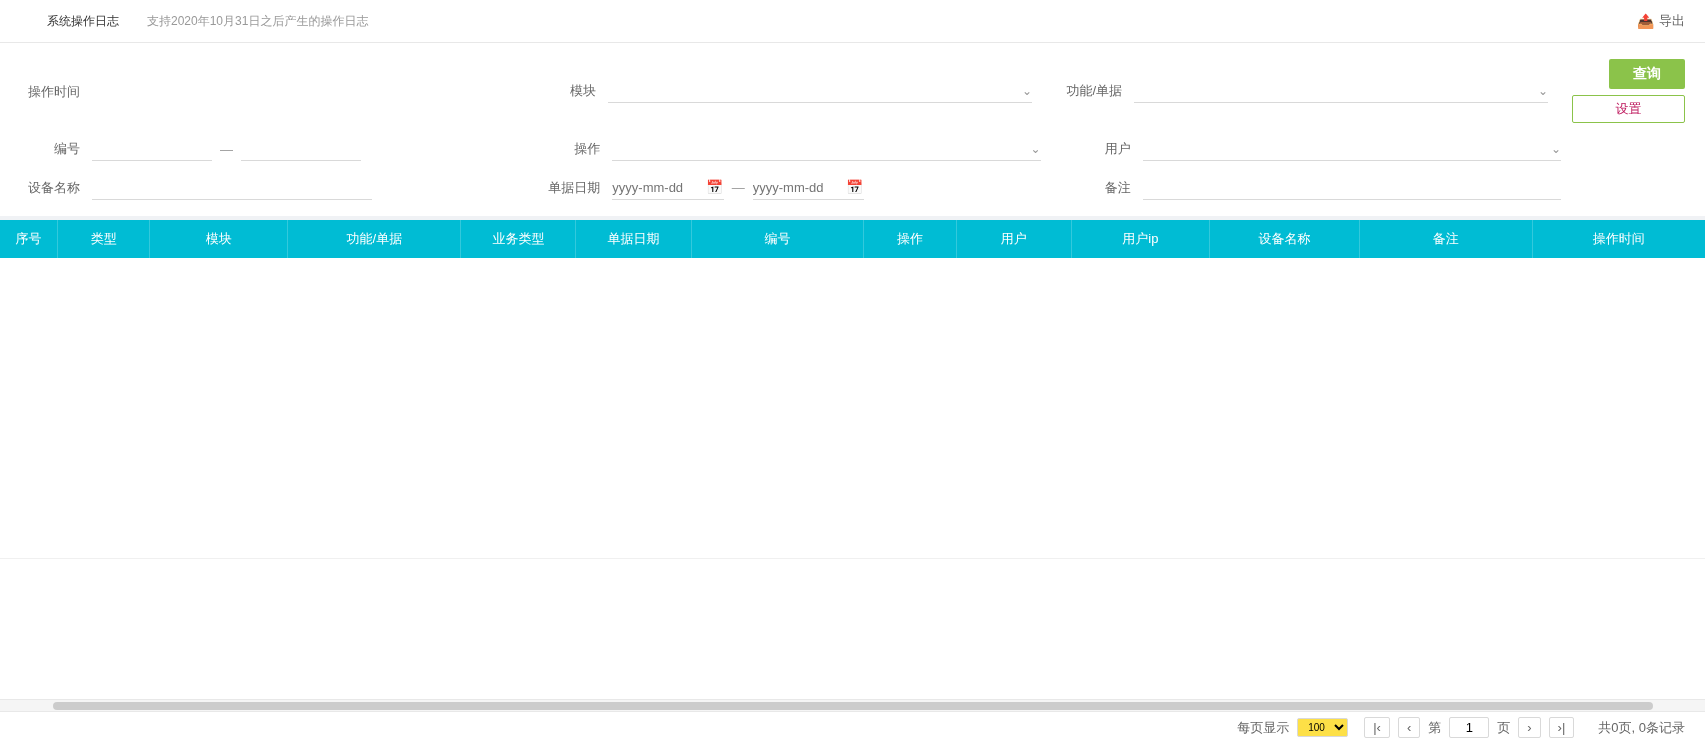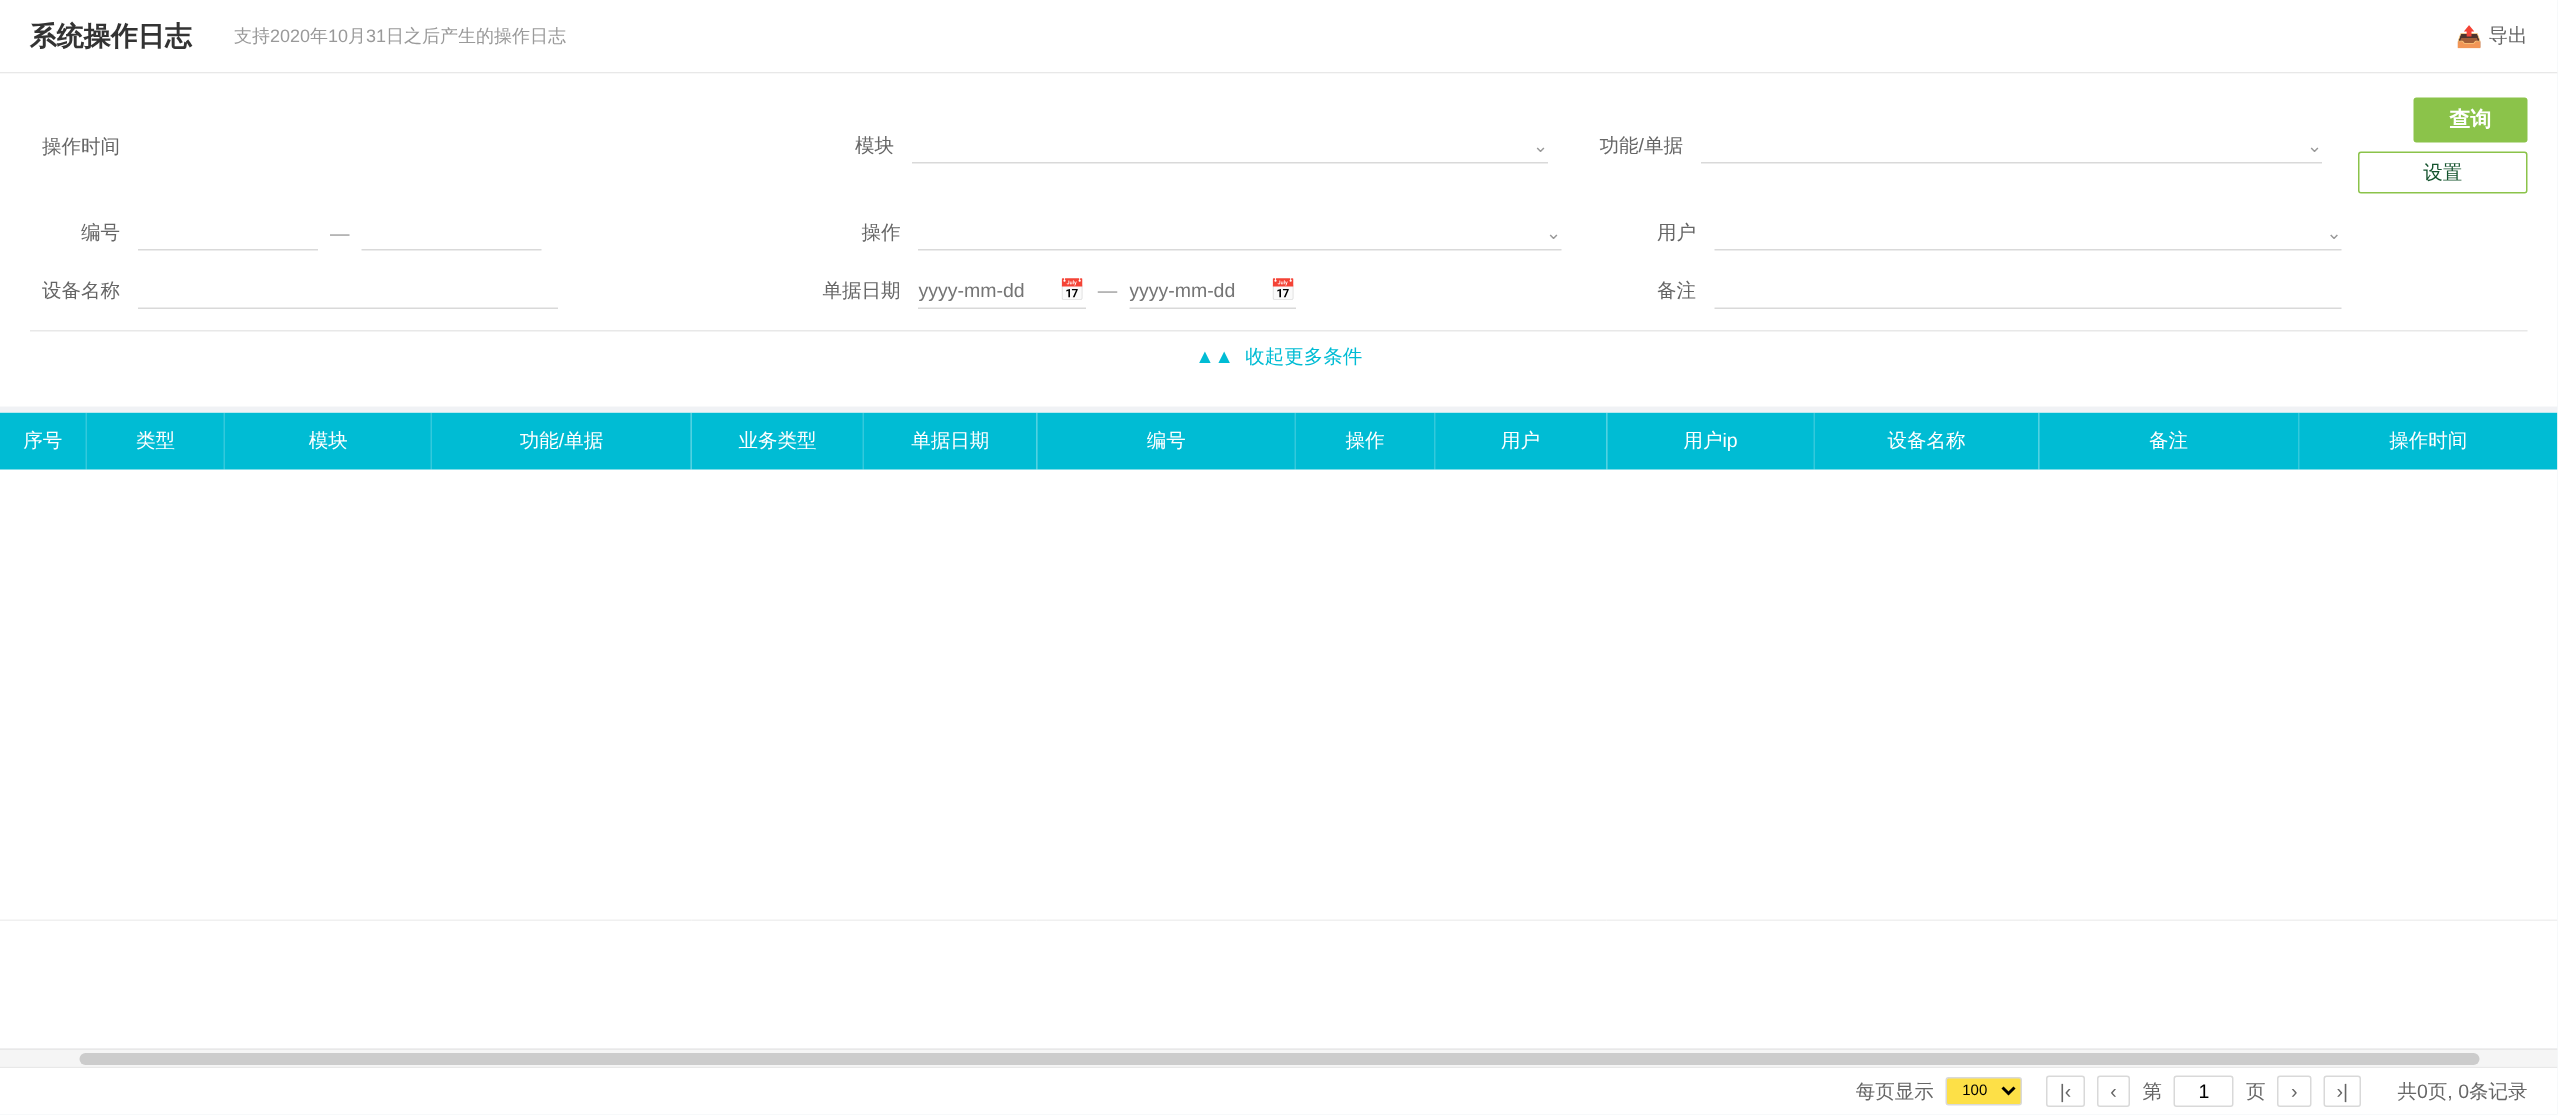--- a/index.html
+++ b/index.html
@@ -2,21 +2,21 @@
 <html><head>
   <meta charset="utf-8">
   <style>
     * { box-sizing: border-box; margin: 0; padding: 0; }
     body { font-family: 'Microsoft YaHei', Arial, sans-serif; font-size: 13px; background: #f0f2f5; color: #333; }
 
     .page-container { width: 1705px; min-height: 743px; background: #f0f2f5; display: flex; flex-direction: column; }
 
     
     .page-header { background: #fff; padding: 12px 20px; display: flex; align-items: center; justify-content: space-between; border-bottom: 1px solid #e8e8e8; }
-    .page-title { font-size: 18px; font-weight: bold; color: #333; margin-right: 16px; }
+    .page-title { font-size: 12px; font-weight: normal; color: #333; margin-right: 16px; margin-left: 27px; }
     .page-subtitle { font-size: 12px; color: #999; }
     .export-btn { display: flex; align-items: center; gap: 4px; color: #666; font-size: 13px; cursor: pointer; }
     .export-icon { font-size: 14px; }
 
     
     .filter-panel { background: #fff; padding: 16px 20px; margin-bottom: 4px; }
     .filter-row { display: flex; align-items: center; margin-bottom: 14px; gap: 0; }
     .filter-row:last-of-type { margin-bottom: 0; }
 
     .filter-group { display: flex; align-items: center; flex: 1; }
@@ -37,21 +37,21 @@
     .filter-select .chevron { color: #999; font-size: 12px; margin-left: 8px; }
 
     .filter-input { border: none; border-bottom: 1px solid #d9d9d9; outline: none; font-size: 13px; padding: 4px 0; min-width: 120px; background: transparent; color: #333; }
     .filter-input::placeholder { color: #bbb; }
 
     .filter-dash { margin: 0 8px; color: #999; }
 
     
     .action-buttons { display: flex; flex-direction: column; gap: 6px; }
     .query-btn { background: #8bc34a; color: #fff; border: none; border-radius: 2px; padding: 6px 24px; font-size: 14px; cursor: pointer; font-weight: bold; margin-left: 37px; }
-    .settings-btn { background: #fff; color: #14532d; border: 1px solid #8bc34a; border-radius: 2px; padding: 4px 20px; font-size: 13px; cursor: pointer; }
+    .settings-btn { background: #fff; color: #be185d; border: 1px solid #8bc34a; border-radius: 2px; padding: 4px 20px; font-size: 13px; cursor: pointer; }
 
     
     .collapse-bar { text-align: center; padding: 8px; border-top: 1px solid #e8e8e8; margin-top: 8px; cursor: pointer; color: #00bcd4; font-size: 13px; }
     .collapse-icon { margin-right: 4px; }
 
     
     .table-container { flex: 1; background: #fff; overflow: auto; }
     table { width: 100%; border-collapse: collapse; table-layout: fixed; }
     thead tr { background: #00bcd4; }
     thead th { color: #fff; font-size: 13px; font-weight: normal; padding: 10px 8px; text-align: center; border-right: 1px solid rgba(255,255,255,0.2); white-space: nowrap; }
@@ -174,24 +174,20 @@
       </div>
 
       <div class="filter-group" style="flex:1.2;margin-left:20px;">
         <span class="filter-label" style="min-width:70px;">备注</span>
         <input class="filter-input" style="flex: 1 1 0%;">
       </div>
 
       <div style="margin-left:24px;width:100px;"></div>
     </div>
 
-    <div class="collapse-bar">
-      <span class="collapse-icon">▲▲</span>
-      <span>收起更多条件</span>
-    </div>
   </div>
 
   <div class="table-container">
     <table>
       <thead>
         <tr>
           <th style="width:50px;margin-left:28px;">序号</th>
           <th style="width:80px;">类型</th>
           <th style="width:120px;">模块</th>
           <th style="width:150px;">功能/单据</th>

